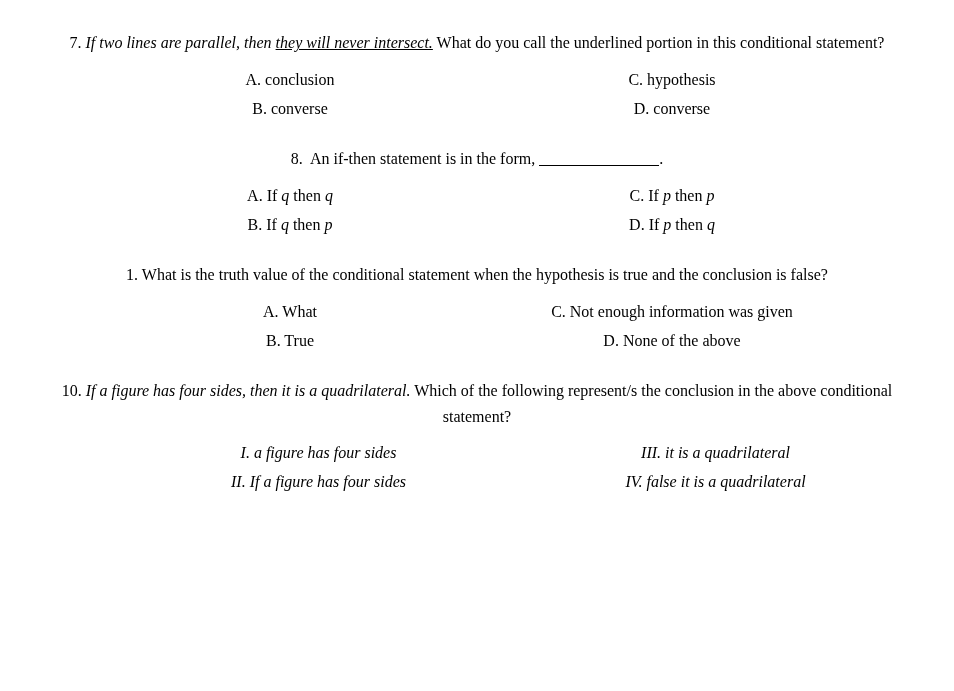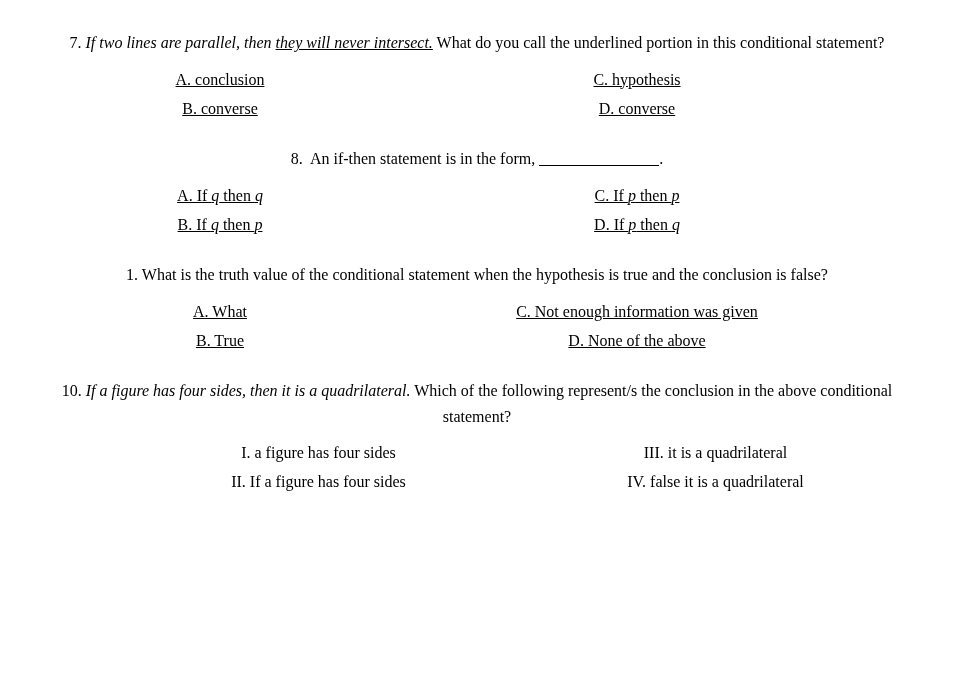--- a/index.html
+++ b/index.html
@@ -28,43 +28,43 @@
       font-style: italic;
     }
     .underline-part {
       text-decoration: underline;
       font-style: italic;
     }
     .choices-grid {
       display: grid;
       grid-template-columns: 280px 1fr;
       gap: 2px 0;
-      margin-left: 40px;
+      margin-left: 110px;
       margin-top: 6px;
-      text-decoration: underline;
     }
     .choice {
       line-height: 1.7;
       font-size: 16px;
     }
     .choice .italic {
       font-style: italic;
     }
     .blank-line {
       display: inline-block;
       border-bottom: 1px solid #000;
       width: 120px;
       margin-bottom: -2px;
     }
     .options-list-grid {
       display: grid;
       grid-template-columns: 1fr 1fr;
       margin-left: 80px;
       margin-top: 8px;
       gap: 2px 0;
+      font-style: italic;
     }
   </style>
 </head>
 <body>
 
 <div class="question-block">
   <div class="question-text">
     <span>7.&nbsp;</span><span class="italic-part">If two lines are parallel, then </span><span class="underline-part">they will never intersect.</span><span> What do you call the underlined portion in this conditional statement?</span>
   </div>
   <div class="choices-grid">

